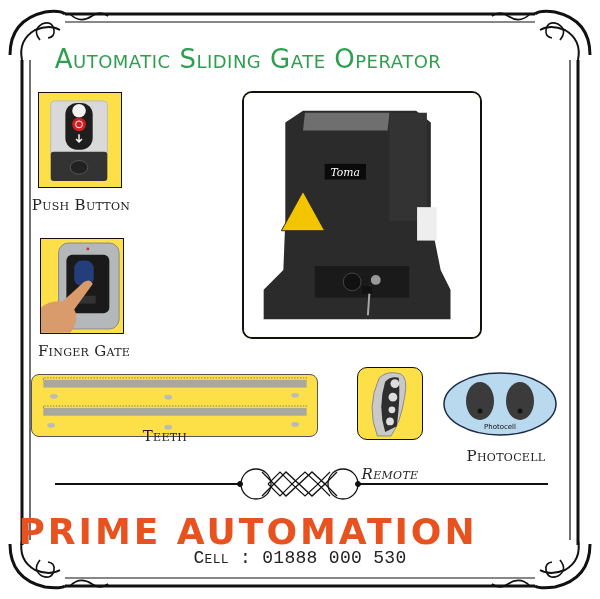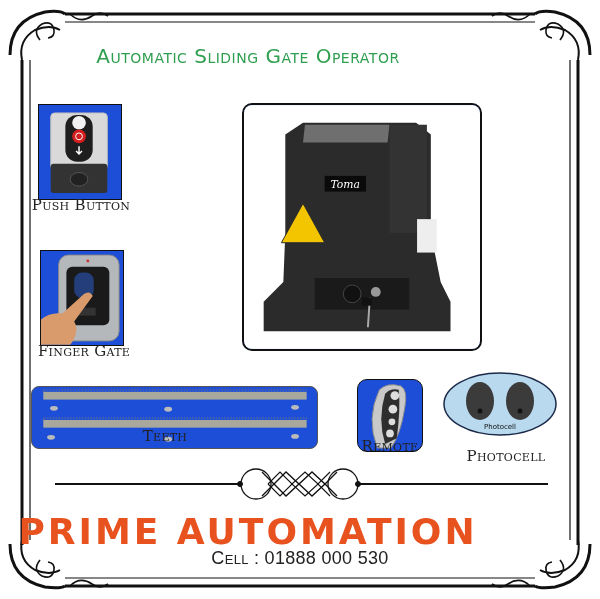--- a/index.html
+++ b/index.html
@@ -3,40 +3,40 @@
 <meta charset="utf-8">
 <style>
   * { box-sizing: border-box; margin: 0; padding: 0; }
   html, body { width: 600px; height: 599px; background: #ffffff; overflow: hidden; }
   body { position: relative; font-family: "DejaVu Sans", sans-serif; }
 
   .frame-svg { position: absolute; left: 0; top: 0; width: 600px; height: 599px; }
 
   .title {
     position: absolute; left: 0; width: 496px; top: 44px; text-align: center;
-    color: #2e9e4f; font-size: 20px; letter-spacing: 0.5px;
+    color: #2e9e4f; font-size: 26px; letter-spacing: 0.5px;
     font-family: "DejaVu Sans", sans-serif; font-variant: small-caps; font-weight: normal;
   }
 
   .caption {
     position: absolute; text-align: center; color: #222;
     font-family: "DejaVu Serif", serif; font-variant: small-caps; font-size: 15px; letter-spacing: 0.3px;
   }
 
-  .product-box { position: absolute; border: 1.5px solid #111; background: #1d4ed8; overflow: hidden; margin-top: 12px; }
+  .product-box { position: absolute; border: 1.5px solid #111; background: #fde047; overflow: hidden; }
   .product-box svg { display: block; width: 100%; height: 100%; }
 
   .brand {
     position: absolute; left: 0; width: 496px; top: 511px; text-align: center;
     color: #e8521f; font-size: 36px; font-weight: bold; letter-spacing: 3px;
     font-family: "DejaVu Sans", sans-serif;
   }
   .cell {
     position: absolute; left: 0; width: 600px; top: 548px; text-align: center;
-    color: #222; font-size: 18px; font-variant: small-caps; font-family: Liberation Sans, sans-serif;
+    color: #222; font-size: 18px; font-variant: small-caps; font-family: Liberation Mono, monospace;
     letter-spacing: 0.3px;
   }
 </style>
 </head>
 <body>
 
 <svg class="frame-svg" viewBox="0 0 600 599">
   <g fill="none" stroke="#111">
 
     <path d="M22 60 L22 545" stroke-width="3"></path>
@@ -149,21 +149,21 @@
 <div class="product-box" style="left:357px;top:367px;width:66px;height:73px;border-radius:10px;">
   <svg viewBox="0 0 66 73">
     <path d="M20 70 Q8 40 22 10 Q30 2 44 6 Q52 10 48 30 Q44 56 34 70 Z" fill="#c9c9c9" stroke="#888"></path>
     <path d="M28 66 Q20 40 28 14 Q34 8 42 10 Q44 30 40 60 Z" fill="#2e2e2e"></path>
     <circle cx="38" cy="16" r="4.5" fill="#ddd"></circle>
     <circle cx="36" cy="30" r="4.5" fill="#ddd"></circle>
     <circle cx="35" cy="43" r="3.5" fill="#ddd"></circle>
     <circle cx="33" cy="55" r="4" fill="#ddd"></circle>
   </svg>
 </div>
-<div class="caption" style="left:350px;top:437px;width:80px;">Remote</div>
+<div class="caption" style="left:350px;top:465px;width:80px;font-style:italic;">Remote</div>
 
 <div style="position:absolute;left:442px;top:371px;width:116px;height:66px;">
   <svg viewBox="0 0 116 66" width="116" height="66">
     <ellipse cx="58" cy="33" rx="56" ry="31" fill="#b8d9ee" stroke="#1c2a48" stroke-width="1.5"></ellipse>
     <ellipse cx="38" cy="30" rx="14" ry="19" fill="#3b3b3b"></ellipse>
     <ellipse cx="78" cy="30" rx="14" ry="19" fill="#3b3b3b"></ellipse>
     <circle cx="38" cy="40" r="2.5" fill="#111"></circle>
     <circle cx="78" cy="40" r="2.5" fill="#111"></circle>
     <text x="58" y="58" font-size="7" text-anchor="middle" fill="#111" font-family="DejaVu Sans, sans-serif">Photocell</text>
   </svg>

